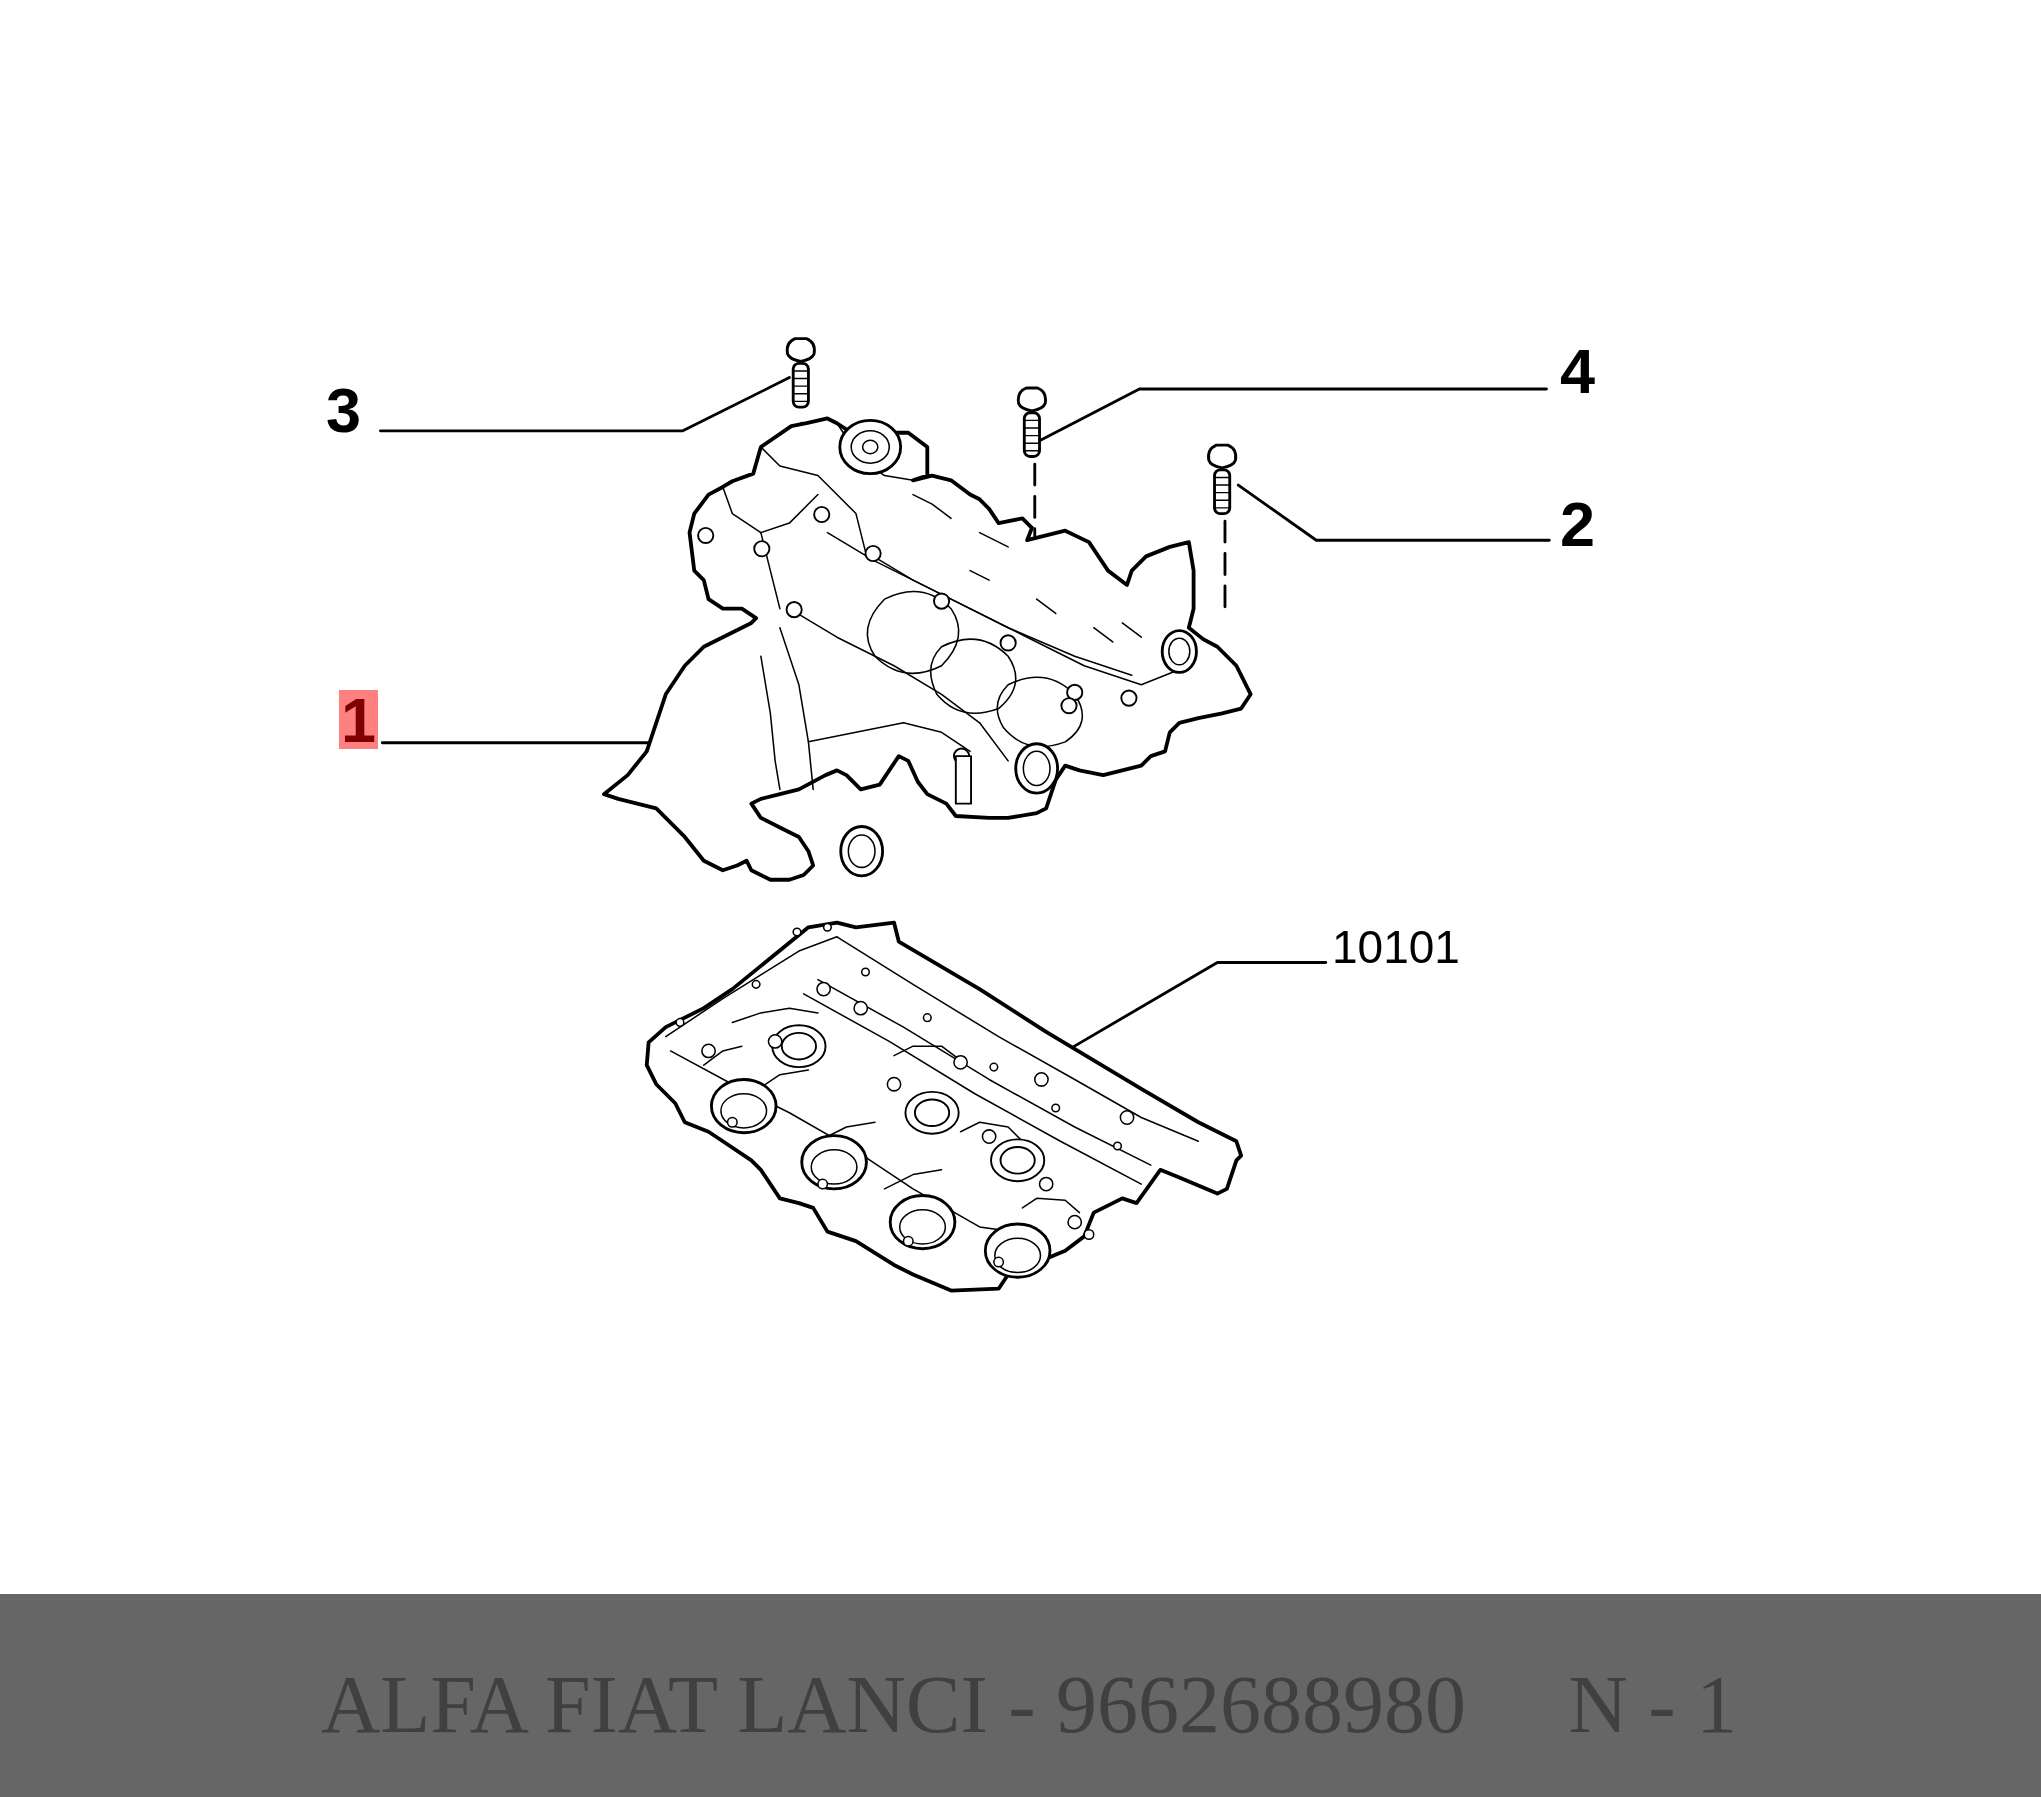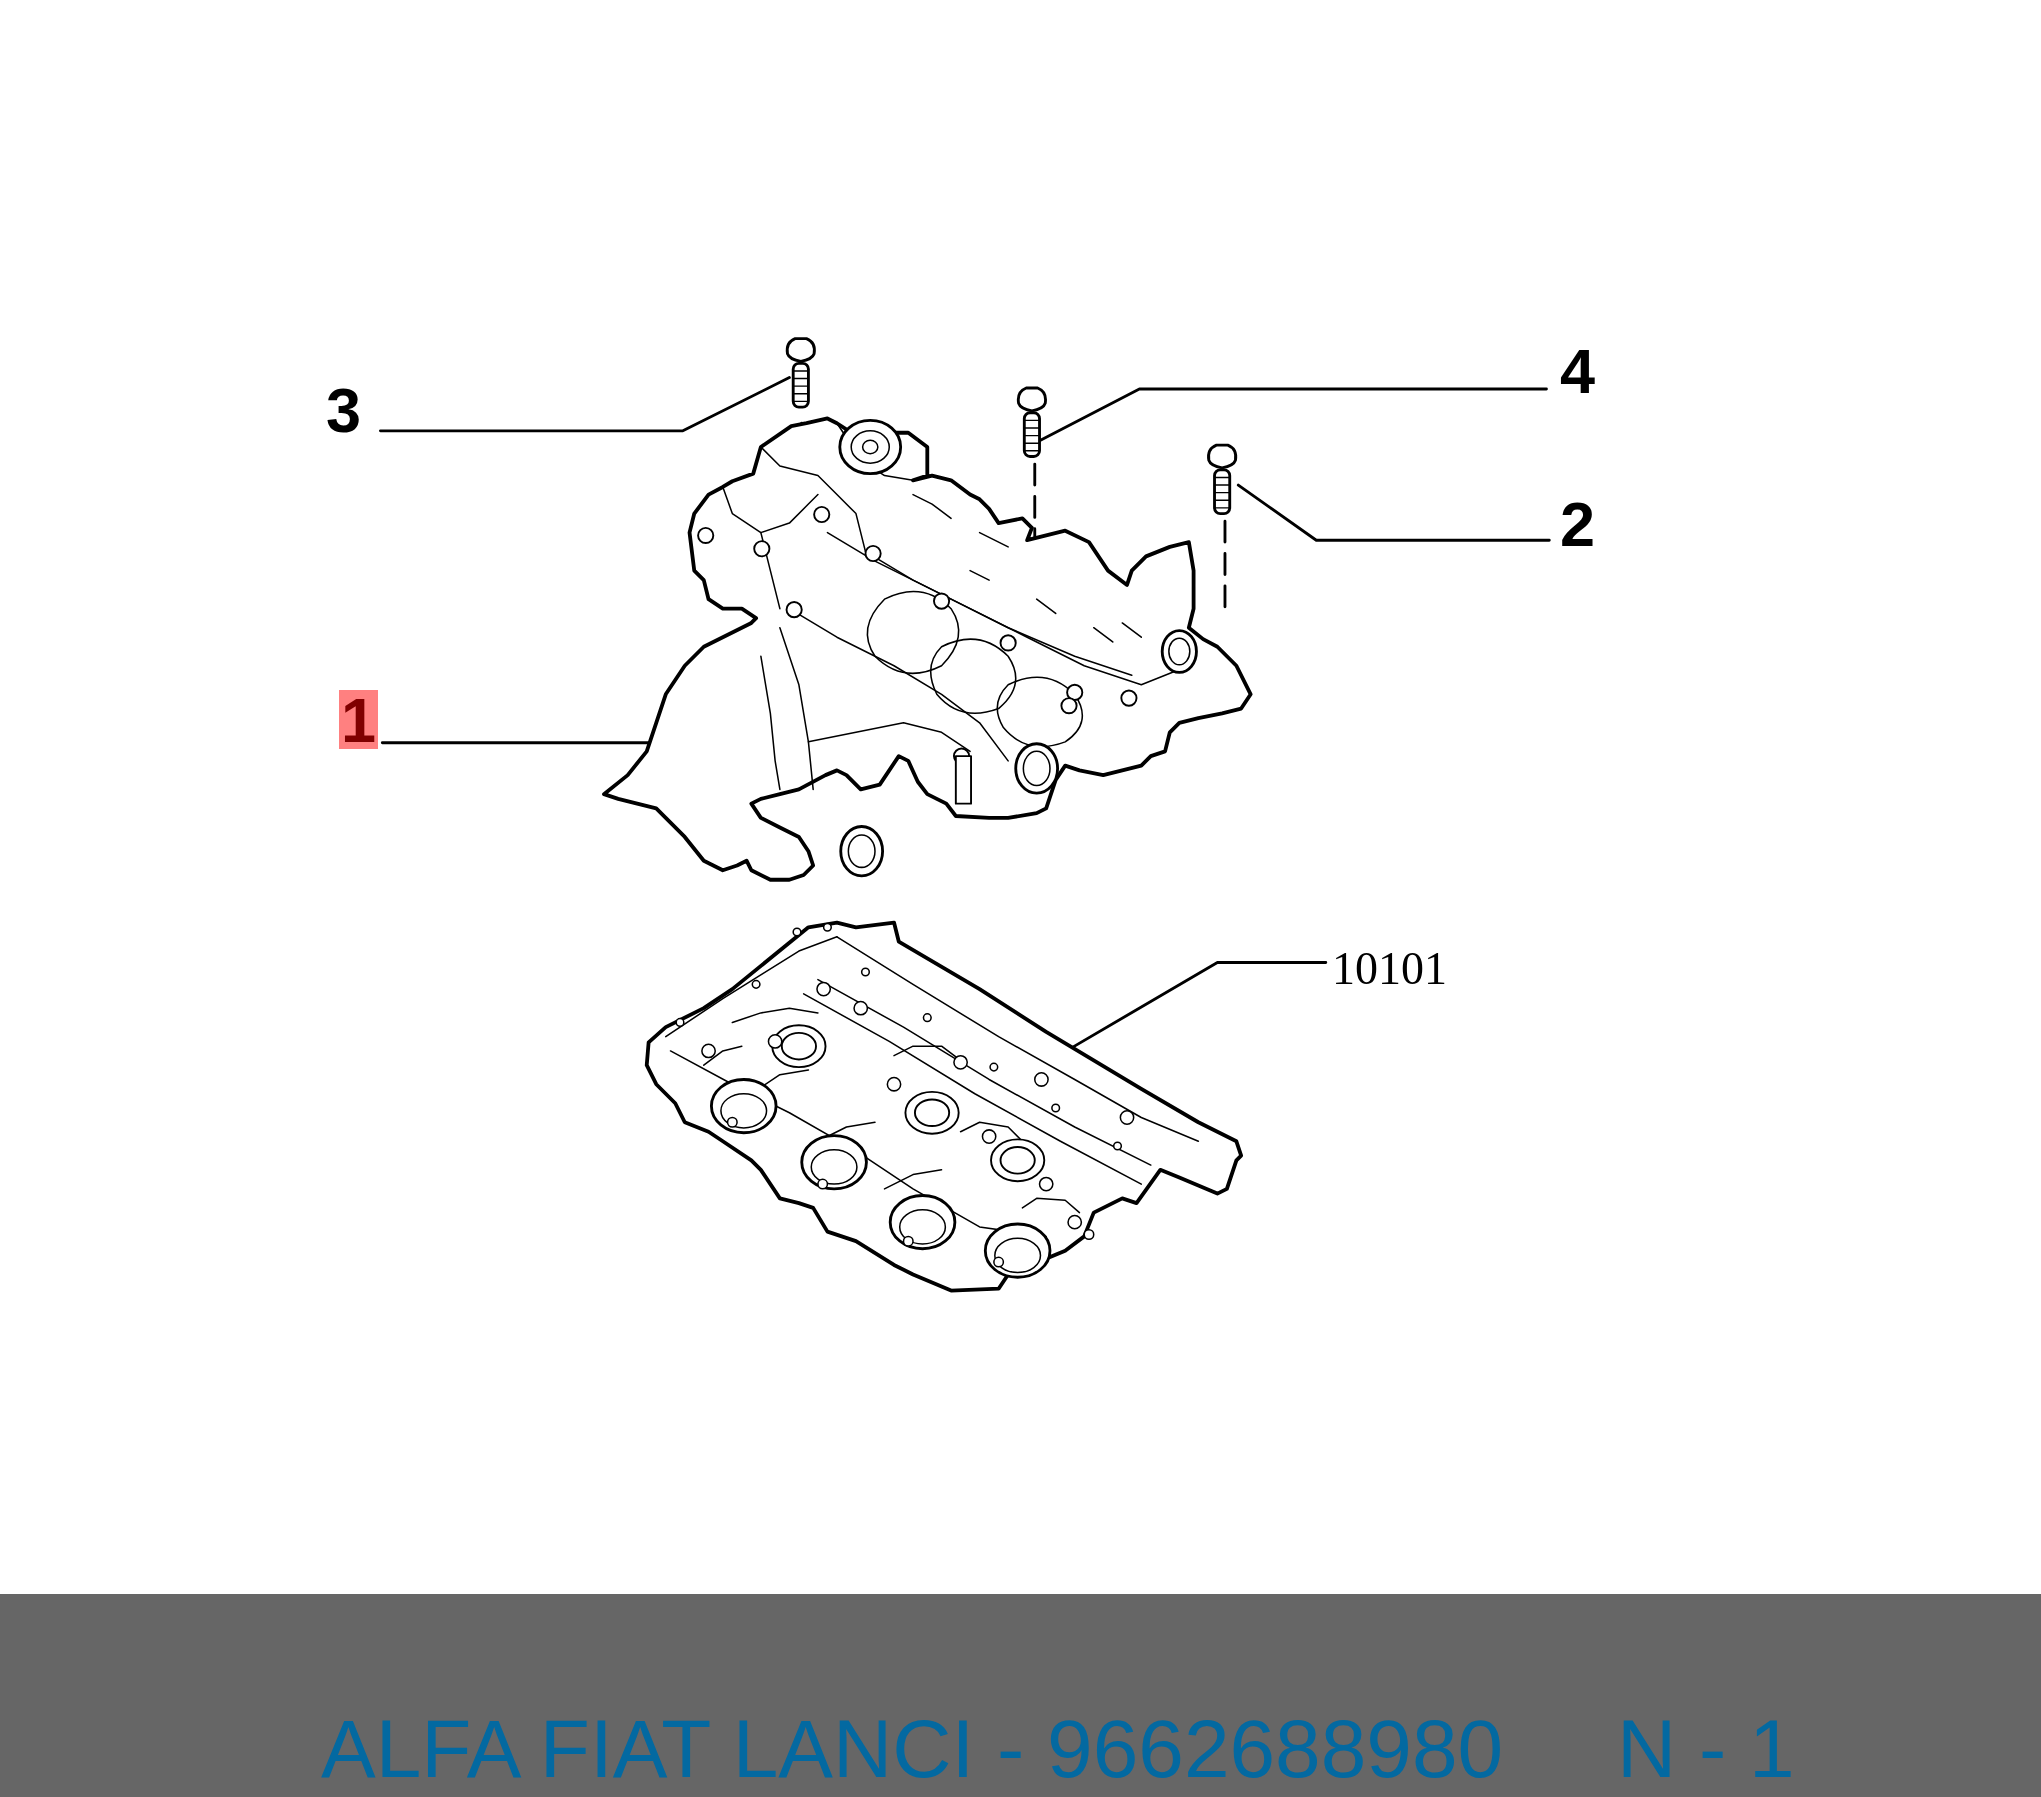--- a/index.html
+++ b/index.html
@@ -17,22 +17,22 @@
   }
   .ref {
     position: absolute; font-family: "Liberation Sans", sans-serif;
     font-weight: normal; font-size: 46px; line-height: 1; color: #000;
   }
   #footer {
     position: absolute; left: 0; top: 1594px; width: 2041px; height: 204px;
     background: #666666;
   }
   #footer-text {
-    position: absolute; left: 321px; top: 1708px; white-space: pre;
-    font-family: Liberation Sans, sans-serif; font-size: 82px; color: #0369a1;
+    position: absolute; left: 321px; top: 1664px; white-space: pre;
+    font-family: Liberation Serif, serif; font-size: 82px; color: #404040;
     line-height: 1; letter-spacing: 0px;
   }
 </style>
 </head>
 <body>
 
 <svg id="diagram" viewBox="0 0 2146 1676" xmlns="http://www.w3.org/2000/svg" fill="none" stroke="#000" stroke-linejoin="round" stroke-linecap="round">
 
   <g stroke-width="3">
     <polyline points="400,453 718,453 830,397"></polyline>
@@ -226,17 +226,17 @@
       <circle cx="1050" cy="1327" r="5"></circle>
         <circle cx="1145" cy="1298" r="5"></circle>
     </g>
   </g>
 </svg>
 
 <div class="callout" style="left:326px; top:379px;">3</div>
 <div class="callout hl" style="left:339px; top:690px; height:59px; line-height:61px;">1</div>
 <div class="callout" style="left:1560px; top:340px;">4</div>
 <div class="callout" style="left:1560px; top:493px;">2</div>
-<div class="ref" style="left:1332px; top:946px;font-family:Liberation Serif, serif;">10101</div>
+<div class="ref" style="left:1332px; top:924px;">10101</div>
 
 <div id="footer"></div>
 <div id="footer-text">ALFA FIAT LANCI - 9662688980     N - 1</div>
 
 
 </body></html>

